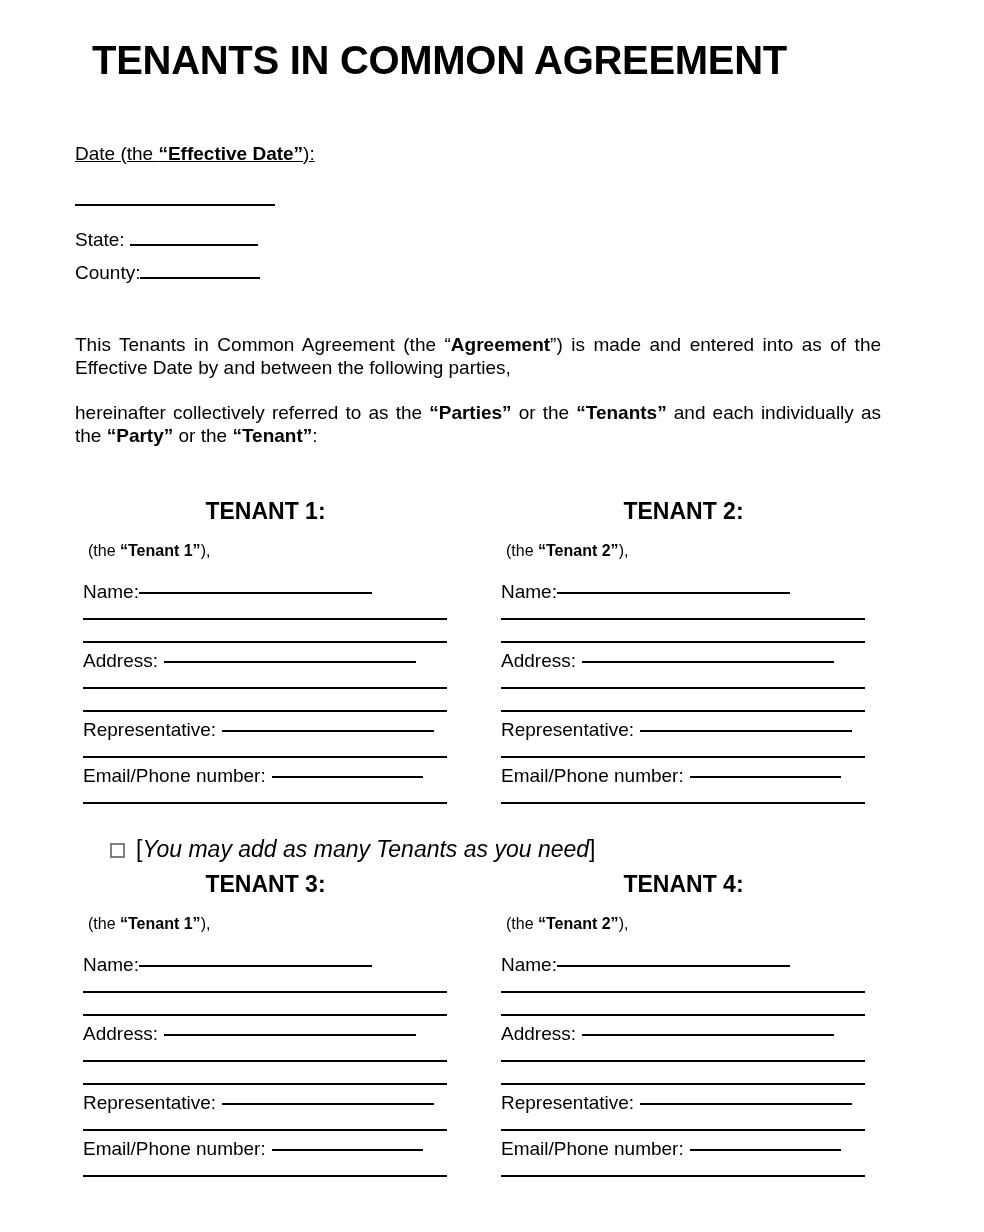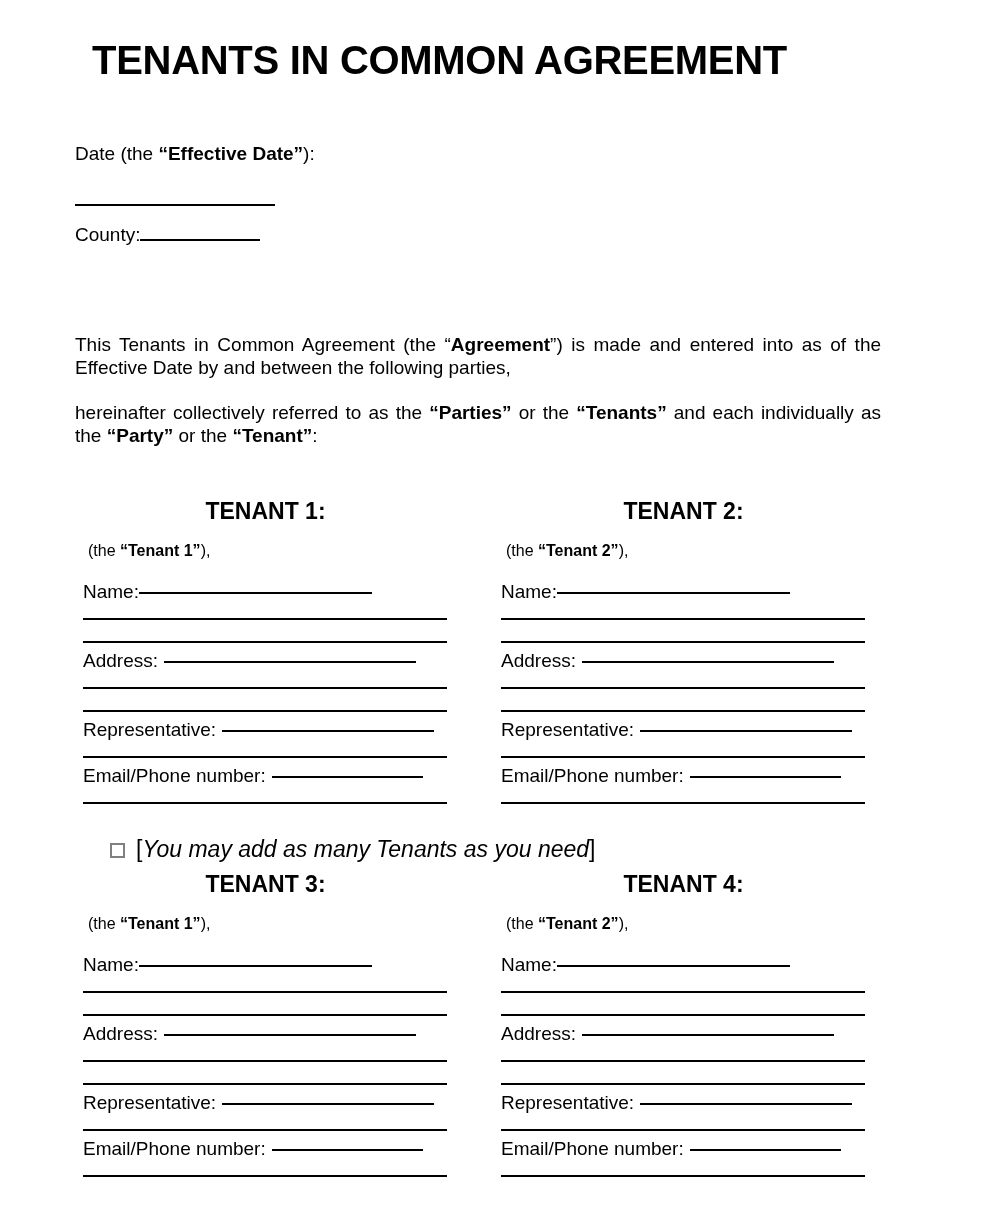--- a/index.html
+++ b/index.html
@@ -40,21 +40,21 @@
   
   .header-block {
     position: absolute;
     top: 143px;
     left: 75px;
     width: 500px;
     font-size: 19px;
     line-height: 22px;
   }
   .hdr-line { margin: 0 0 0 0; white-space: nowrap; }
-  .hdr-date { margin-bottom: 26px; }
+  .hdr-date { margin-bottom: 26px; text-decoration: underline; }
   .rule {
     display: inline-block;
     border-bottom: 2px solid #000;
     vertical-align: baseline;
   }
   .rule-date  { width: 200px; margin-bottom: 2px; }
   .rule-state { width: 128px; }
   .rule-county{ width: 120px; }
   .row-gap-sm { margin-top: 16px; }
   .row-gap-xs { margin-top: 11px; }
@@ -163,20 +163,21 @@
 <div class="page">
 
   <div class="doc-title">TENANTS IN COMMON AGREEMENT</div>
 
   <div class="header-block">
 
     <div class="hdr-line hdr-date"><span>Date (the </span><b>“Effective Date”</b><span>):</span></div>
 
     <div class="hdr-line"><span class="rule rule-date"></span></div>
 
+    <div class="hdr-line row-gap-sm"><span>State: </span><span class="rule rule-state"></span></div>
 
     <div class="hdr-line row-gap-xs"><span>County:</span><span class="rule rule-county"></span></div>
 
   </div>
 
   <div class="para para-2"><span>hereinafter collectively referred to as the </span><b>“Parties”</b><span> or the </span><b>“Tenants”</b><span> and each individually as the </span><b>“Party”</b><span> or the </span><b>“Tenant”</b><span>:</span></div>
 
   <div class="para para-1"><span>This Tenants in Common Agreement (the “</span><b>Agreement</b><span>”) is made and entered into as of the Effective Date by and between the following parties,</span></div>
 
   <div class="tenant-grid grid-1">

